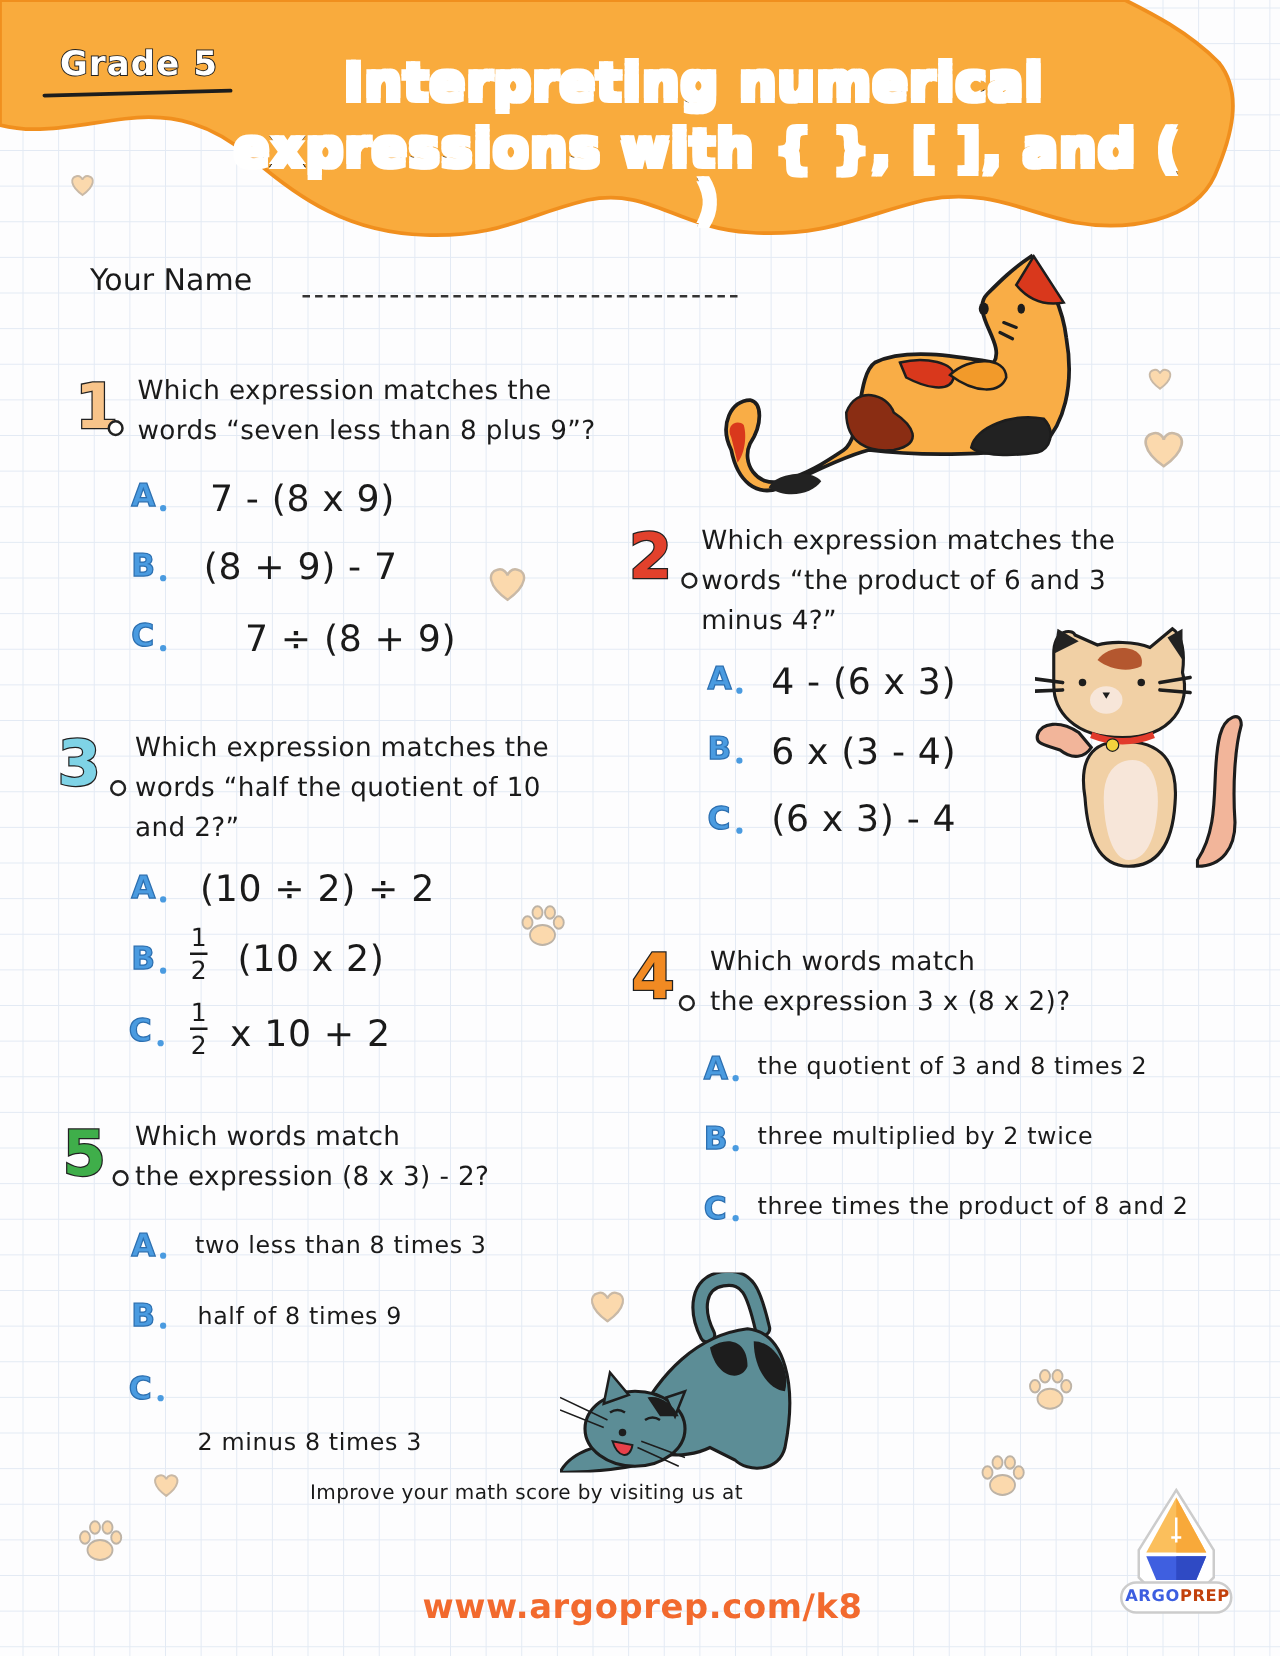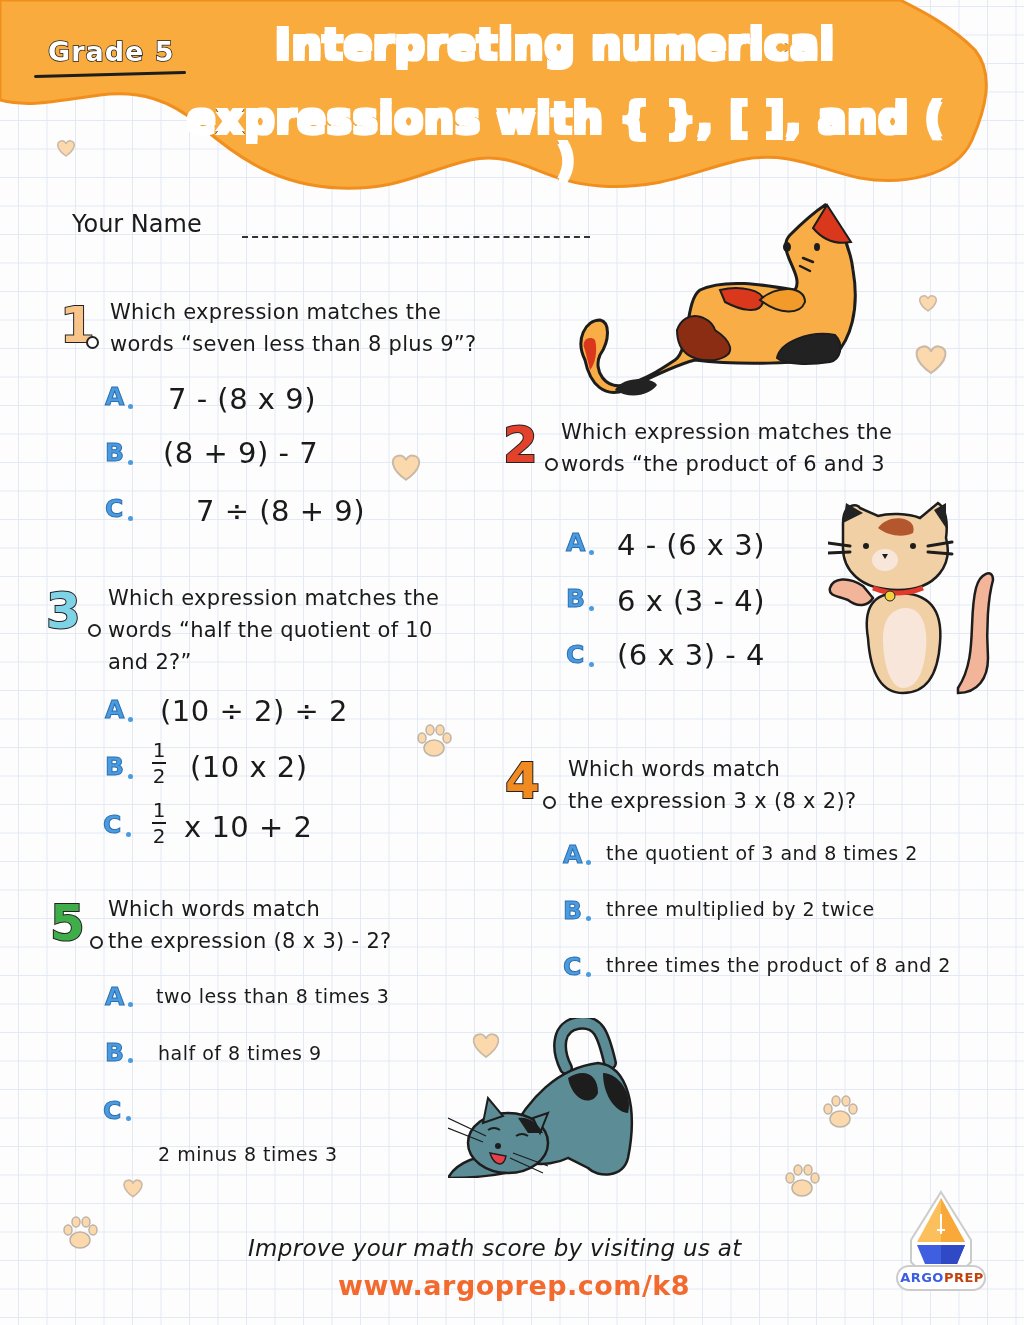--- a/index.html
+++ b/index.html
@@ -21,39 +21,39 @@
     font-family: "DejaVu Sans", sans-serif; font-weight: bold; letter-spacing: 1px;
     -webkit-text-stroke: 1.5px #222; paint-order: stroke fill;
   }
   .grade-line { position: absolute; left: 34px; top: 73px; width: 152px; height: 3px; background: #1d1d1d; border-radius: 2px; transform: rotate(-1.5deg); }
   .title {
     position: absolute; left: 176px; width: 780px; text-align: center;
     font-family: "DejaVu Sans", sans-serif; font-weight: bold; font-size: 42px;
     letter-spacing: 1px; line-height: 1;
     -webkit-text-stroke: 2px #222; paint-order: stroke fill;
   }
-  .title.l1 { top: 24px; left: 245px; width: 620px; }
+  .title.l1 { top: 45px; left: 245px; width: 620px; }
   .title.l2 { top: 98px; }
   .title span { text-shadow: 0 0 0 #fff, 2px 2px 0 #fff, -2px -2px 0 #fff, 2px -2px 0 #fff, -2px 2px 0 #fff; }
 
   .name-label { position: absolute; left: 72px; top: 210px; font-size: 24px; font-family: "DejaVu Sans", sans-serif; }
   .name-line { position: absolute; left: 242px; top: 236px; width: 348px; border-top: 2px dashed #333; }
 
   .qnum { position: absolute; font-weight: bold; font-size: 50px; line-height: 1; -webkit-text-stroke: 2px #222; paint-order: stroke fill; }
   .qnum-dot { position: absolute; width: 9px; height: 9px; border: 2px solid #222; border-radius: 50%; background: #fff; }
   .qtext { position: absolute; font-size: 21px; line-height: 32px; letter-spacing: 0.3px; }
   .opt-letter { position: absolute; font-size: 25px; font-weight: bold; color: #4a9be0; -webkit-text-stroke: 1px #2c6fb0; }
   .opt-letter::after { content: ""; }
   .opt-dot { position: absolute; width: 5px; height: 5px; border-radius: 50%; background: #4a9be0; }
   .opt-text { position: absolute; font-size: 29px; letter-spacing: 0.5px; }
   .opt-text.small { font-size: 19px; }
   .frac { position: absolute; display: inline-flex; flex-direction: column; align-items: center; font-size: 20px; line-height: 1; }
   .frac .bar { width: 14px; height: 2px; background: #1a1a1a; margin: 2px 0; }
 
-  .footer-text { position: absolute; left: 248px; top: 1235px; font-size: 23px; letter-spacing: 0.3px; font-style: italic; }
+  .footer-text { position: absolute; left: 248px; top: 1184px; font-size: 16px; letter-spacing: 0.3px; }
   .footer-link { position: absolute; left: 338px; top: 1270px; font-size: 27px; font-weight: bold; color: #f26a2e; letter-spacing: 0.5px; text-decoration: none; }
 
   .logo { position: absolute; left: 893px; top: 1190px; width: 96px; height: 104px; }
   .logo-text { position: absolute; left: 899px; top: 1270px; width: 86px; text-align: center; font-size: 13px; font-weight: bold; letter-spacing: 0.5px; }
 </style>
 </head>
 <body>
 
 <svg class="banner" viewBox="0 0 1024 205" width="1024" height="205">
   <path d="M0,0 H900 C920,10 950,25 975,50 C995,75 985,110 972,140 C955,178 900,185 860,178 C820,170 790,150 740,160 C690,172 660,190 600,186 C540,182 520,150 470,160 C420,172 400,190 340,188 C280,186 240,160 200,125 C170,100 140,90 100,95 C60,100 30,108 0,100 Z" fill="#f9ab3d" stroke="#f08f1e" stroke-width="3"></path>
@@ -86,20 +86,21 @@
 <div class="opt-text" style="left:163px; top:436px;">(8 + 9) - 7</div>
 <div class="opt-letter" style="left:105px; top:494px;">C</div>
 <div class="opt-dot" style="left:128px; top:516px;"></div>
 <div class="opt-text" style="left:168px; top:494px;margin-left:28px;">7 ÷ (8 + 9)</div>
 
 <div class="qnum" style="left:503px; top:420px; color:#e2412c;">2</div>
 <div class="qnum-dot" style="left:545px; top:458px;"></div>
 <div class="qtext" style="left:561px; top:416px;">
   <div>Which expression matches the</div>
   <div>words “the product of 6 and 3</div>
+  <div>minus 4?”</div>
 </div>
 <div class="opt-letter" style="left:566px; top:528px;">A</div>
 <div class="opt-dot" style="left:589px; top:550px;"></div>
 <div class="opt-text" style="left:617px; top:528px;">4 - (6 x 3)</div>
 <div class="opt-letter" style="left:566px; top:584px;">B</div>
 <div class="opt-dot" style="left:589px; top:606px;"></div>
 <div class="opt-text" style="left:617px; top:584px;">6 x (3 - 4)</div>
 <div class="opt-letter" style="left:566px; top:640px;">C</div>
 <div class="opt-dot" style="left:589px; top:662px;"></div>
 <div class="opt-text" style="left:617px; top:638px;">(6 x 3) - 4</div>

